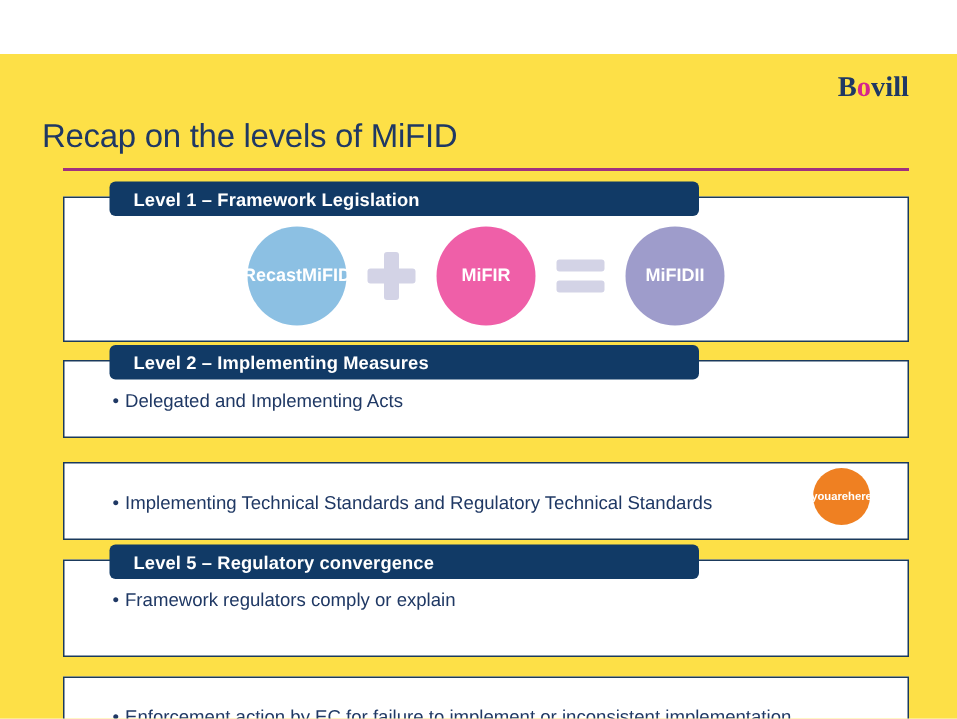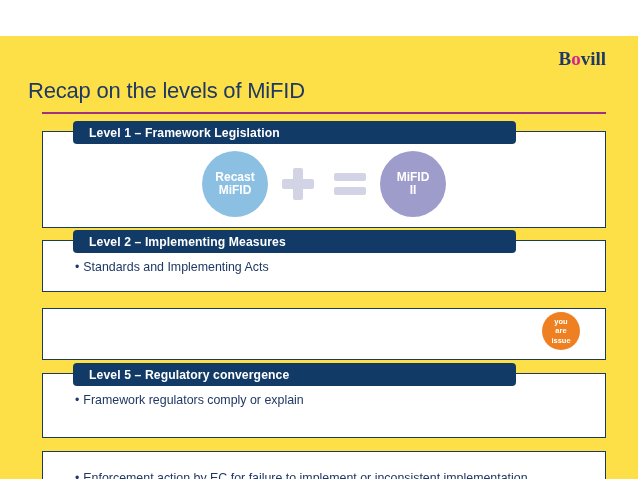--- a/index.html
+++ b/index.html
@@ -61,21 +61,21 @@
     left: 42px;
     width: 564px;
     border: 1.6px solid #1b3a5c;
     background: #ffffff;
   }
 
   .panel-head {
     position: absolute;
     left: 30px;
     top: -11px;
-    width: 443px;
+    width: 393px;
     height: 23px;
     background: #113a66;
     border-radius: 4px;
     display: flex;
     align-items: center;
     padding-left: 16px;
     z-index: 5;
   }
   .panel-head-label {
     color: #ffffff;
@@ -112,21 +112,21 @@
     display: flex;
     align-items: center;
     justify-content: center;
     gap: 8px;
     padding-top: 8px;
   }
 
   .circle {
     border-radius: 50%;
     display: flex;
-    flex-direction: column;
+    flex-direction: row;
     align-items: center;
     justify-content: center;
     color: #ffffff;
     font-weight: 700;
     line-height: 13px;
     text-align: center;
   }
   .circle.c-recast { width: 66px; height: 66px; background: #8cc0e3; font-size: 12px; }
   .circle.c-mifir  { width: 66px; height: 66px; background: #ef5fa8; font-size: 12px; }
   .circle.c-mifid2 { width: 66px; height: 66px; background: #9e9ccb; font-size: 12px; }
@@ -169,21 +169,21 @@
     left: 499px;
     top: 3px;
     width: 38px;
     height: 38px;
     border-radius: 50%;
     background: #ef8022;
     color: #ffffff;
     font-size: 7.5px;
     font-weight: 700;
     display: flex;
-    flex-direction: column;
+    flex-direction: row;
     align-items: center;
     justify-content: center;
     line-height: 9.5px;
     text-align: center;
     z-index: 9;
   }
 
   
   .page-number {
     position: absolute;
@@ -206,42 +206,48 @@
   <div class="panel" id="panel-level-1">
     <div class="panel-head">
       <span class="panel-head-label">Level 1 – Framework Legislation</span>
     </div>
     <div class="diagram">
       <div class="circle c-recast">
         <span>Recast</span>
         <span>MiFID</span>
       </div>
       <div class="op-plus"></div>
+      <div class="circle c-mifir">
+        <span>MiFIR</span>
+      </div>
       <div class="op-equals"></div>
       <div class="circle c-mifid2">
         <span>MiFID</span>
         <span>II</span>
       </div>
     </div>
   </div>
 
   <div class="panel" id="panel-level-2">
     <div class="panel-head">
       <span class="panel-head-label">Level 2 – Implementing Measures</span>
     </div>
     <div class="panel-body">
-      <div class="bullet"><span class="dot">•</span><span>Standards and Implementing Acts</span></div>
+      <div class="bullet"><span class="dot">•</span><span>Delegated and Implementing Acts</span></div>
     </div>
   </div>
 
   <div class="panel" id="panel-level-25">
+    <div class="panel-body">
+      <div class="bullet"><span class="dot">•</span><span>Implementing Technical Standards and Regulatory Technical Standards</span></div>
+    </div>
     <div class="you-are-here">
       <span>you</span>
       <span>are</span>
-      <span>issue</span>
+      <span>here</span>
     </div>
   </div>
 
   <div class="panel" id="panel-level-3">
     <div class="panel-head">
       <span class="panel-head-label">Level 5 – Regulatory convergence</span>
     </div>
     <div class="panel-body">
       <div class="bullet"><span class="dot">•</span><span>Framework regulators comply or explain</span></div>
     </div>

